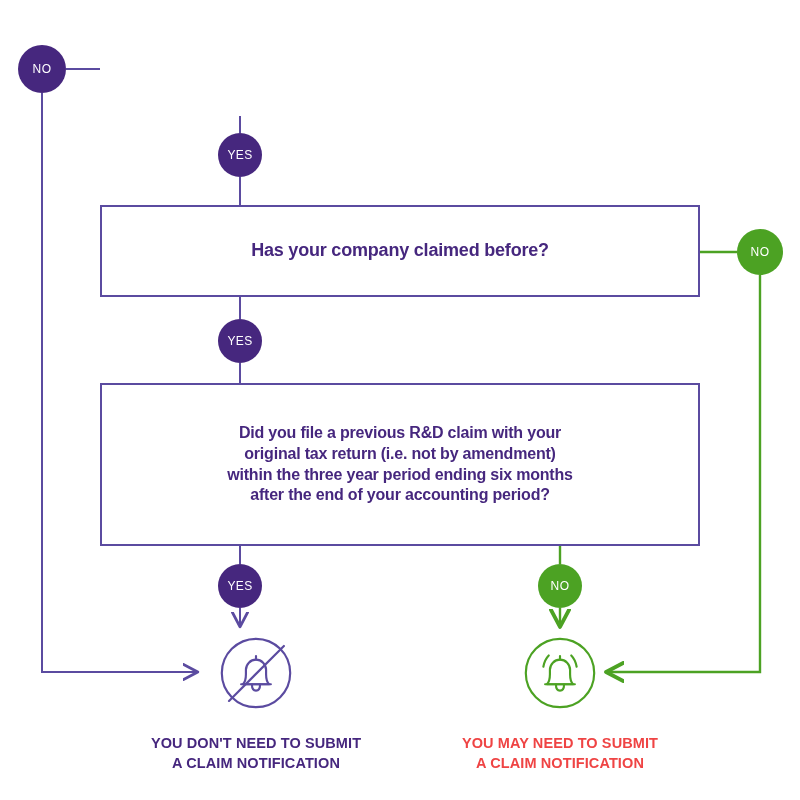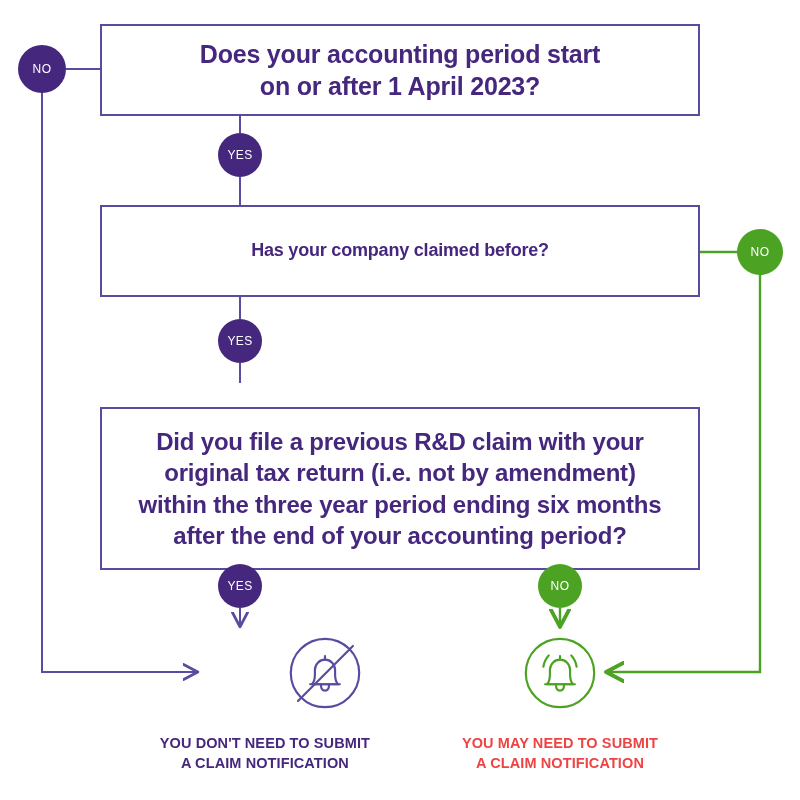--- a/index.html
+++ b/index.html
@@ -40,21 +40,21 @@
     font-weight: 700;
     letter-spacing: -0.2px;
   }
   .q-text {
     display: block;
     white-space: pre-line;
     line-height: 1.30;
   }
   #box-1 { left: 100px; top: 24px;  width: 600px; height: 92px;  font-size: 25px; }
   #box-2 { left: 100px; top: 205px; width: 600px; height: 92px;  font-size: 18px; }
-  #box-3 { left: 100px; top: 383px; width: 600px; height: 163px; font-size: 24px; margin-top: 24px; }
+  #box-3 { left: 100px; top: 383px; width: 600px; height: 163px; font-size: 16px; }
 
   
   .pill {
     position: absolute;
     border-radius: 50%;
     display: flex;
     align-items: center;
     justify-content: center;
     color: #ffffff;
     font-family: "Liberation Sans", sans-serif;
@@ -74,21 +74,21 @@
   #pill-no-2  { left: 737px; top: 229px; width: 46px; height: 46px; }
   #pill-no-3  { left: 538px; top: 564px; width: 44px; height: 44px; }
 
   
   .outcome {
     position: absolute;
     display: flex;
     flex-direction: column;
     align-items: center;
   }
-  #outcome-left  { left: 130px; top: 628px; width: 240px; align-items: flex-end; }
+  #outcome-left  { left: 136px; top: 628px; width: 240px; }
   #outcome-right { left: 440px; top: 628px; width: 240px; }
   .outcome-icon { width: 90px; height: 90px; }
   .outcome-label {
     margin-top: 16px;
     text-align: center;
     font-family: "Liberation Sans", sans-serif;
     font-weight: 700;
     font-size: 14.5px;
     line-height: 1.35;
     letter-spacing: 0.1px;
@@ -126,24 +126,20 @@
     <path d="M240,297 L240,319" stroke="#5B4BA0" stroke-width="2" fill="none"></path>
     <path d="M240,363 L240,383" stroke="#5B4BA0" stroke-width="2" fill="none"></path>
 
     <path d="M240,546 L240,564" stroke="#5B4BA0" stroke-width="2" fill="none"></path>
     <path d="M240,608 L240,626" stroke="#5B4BA0" stroke-width="2" fill="none" marker-end="url(#arrow-purple)"></path>
 
     <path d="M560,546 L560,564" stroke="#4CA223" stroke-width="2.4" fill="none"></path>
     <path d="M560,608 L560,626" stroke="#4CA223" stroke-width="2.4" fill="none" marker-end="url(#arrow-green)"></path>
   </svg>
 
-  <div class="q-box" id="box-1">
-    <span class="q-text">Does your accounting period start
-on or after 1 April 2023?</span>
-  </div>
 
   <div class="q-box" id="box-2">
     <span class="q-text">Has your company claimed before?</span>
   </div>
 
   <div class="q-box" id="box-3">
     <span class="q-text">Did you file a previous R&amp;D claim with your
 original tax return (i.e. not by amendment)
 within the three year period ending six months
 after the end of your accounting period?</span>

